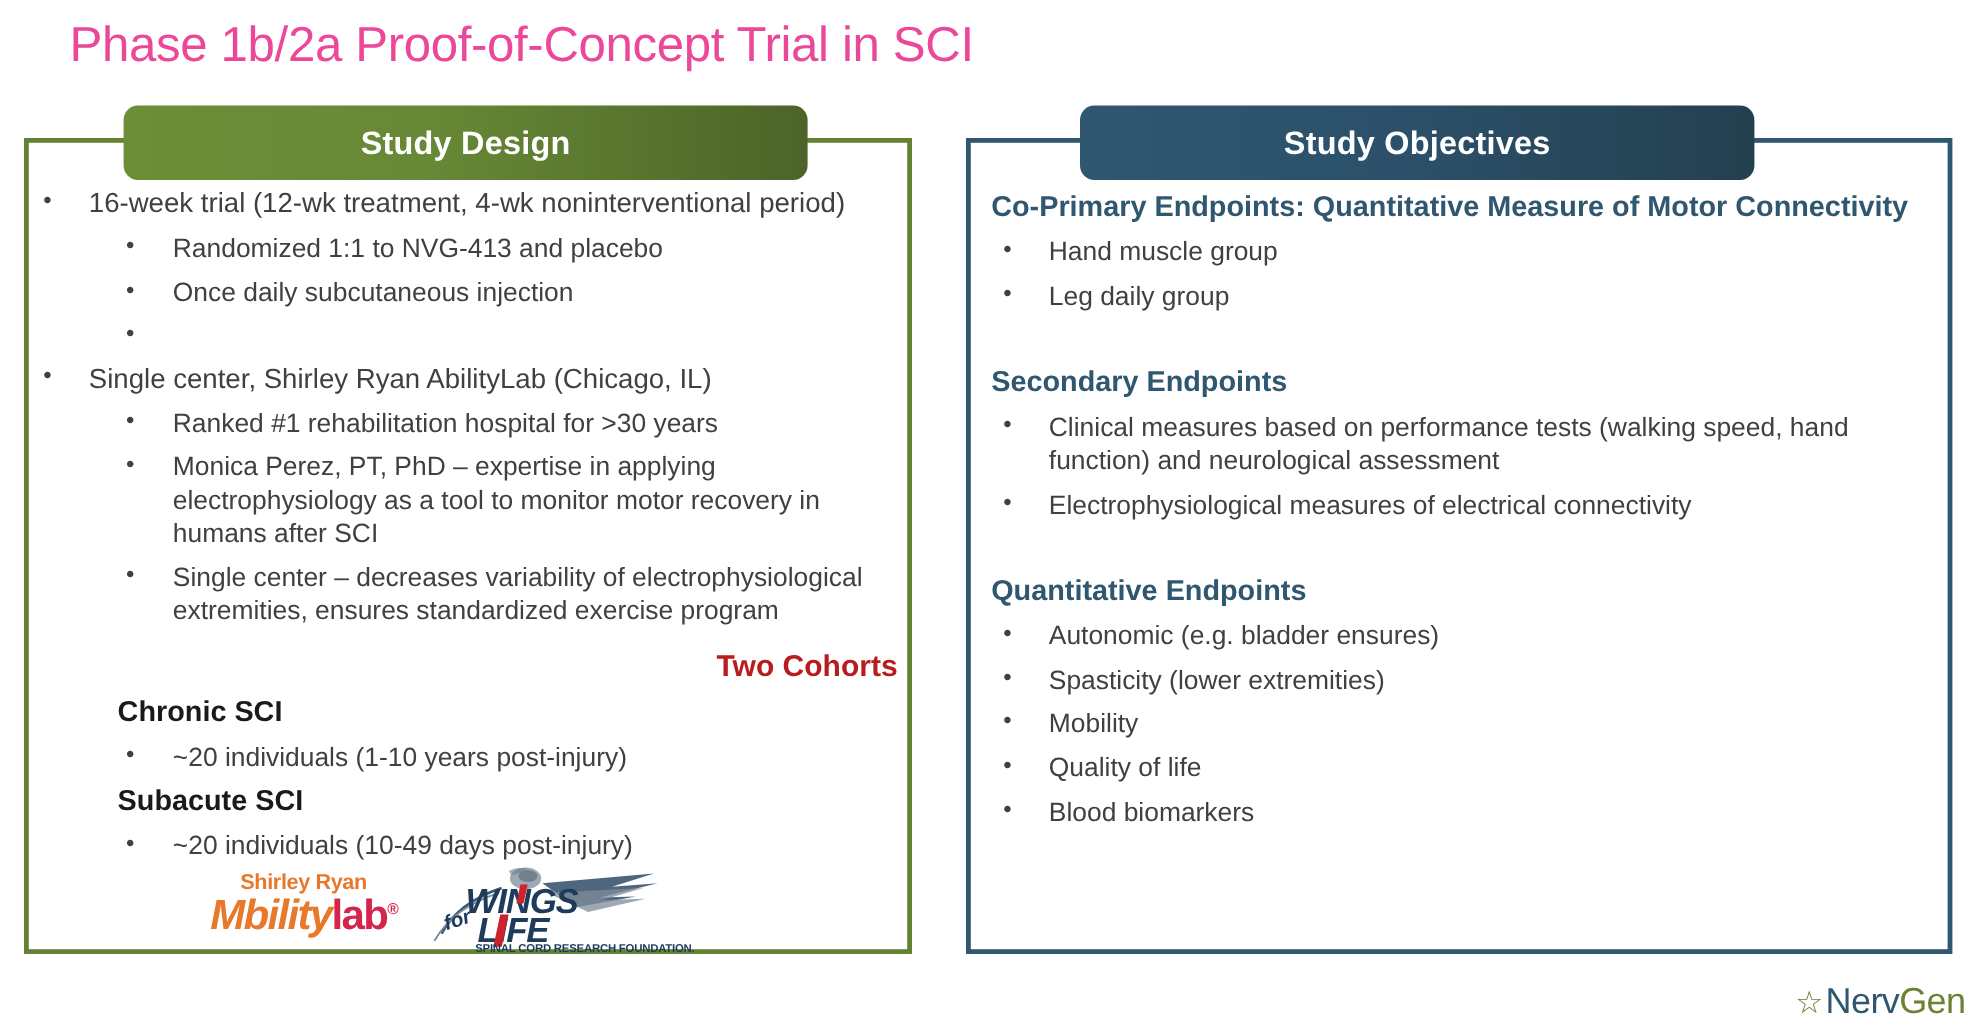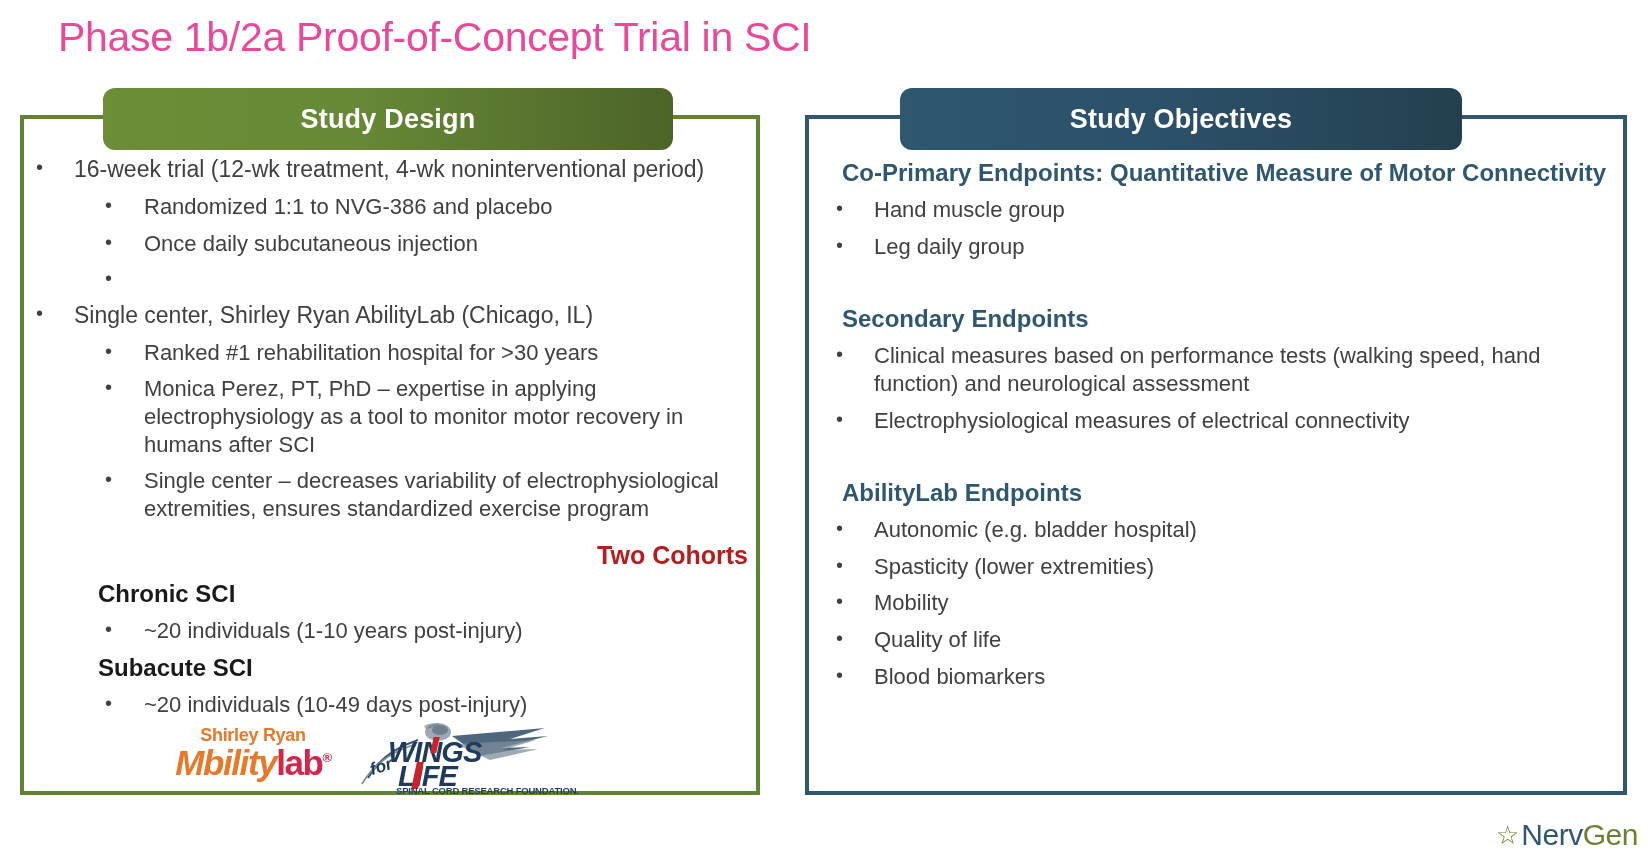--- a/index.html
+++ b/index.html
@@ -148,21 +148,20 @@
     color: #1a1a1a;
     padding-left: 62px;
     margin-bottom: 9px;
   }
   .head-blue {
     font-size: 24px;
     font-weight: bold;
     color: #2F5770;
     line-height: 1.27;
     margin-bottom: 8px;
-    margin-left: 16px;
   }
   .spacer-block { height: 34px; }
 
   
   #logos-row {
     position: absolute;
     left: 160px;
     top: 722px;
     width: 430px;
     height: 72px;
@@ -304,21 +303,21 @@
 
 <div class="panel-body" id="body-study-design">
 
   <div class="bullet-row lvl1">
     <span class="bullet-dot">•</span>
     <span class="bullet-text">16-week trial (12-wk treatment, 4-wk noninterventional period)</span>
   </div>
 
   <div class="bullet-row lvl2">
     <span class="bullet-dot">•</span>
-    <span class="bullet-text">Randomized 1:1 to NVG-386 and placebo</span>
+    <span class="bullet-text">Randomized 1:1 to NVG-413 and placebo</span>
   </div>
 
   <div class="bullet-row lvl2">
     <span class="bullet-dot">•</span>
     <span class="bullet-text">Once daily subcutaneous injection</span>
   </div>
 
   <div class="bullet-row lvl2">
     <span class="bullet-dot">•</span>
   </div>
@@ -409,24 +408,24 @@
     <span class="bullet-dot">•</span>
     <span class="bullet-text">Clinical measures based on performance tests (walking speed, hand function) and neurological assessment</span>
   </div>
   <div class="bullet-row rlvl1">
     <span class="bullet-dot">•</span>
     <span class="bullet-text">Electrophysiological measures of electrical connectivity</span>
   </div>
 
   <div class="spacer-block"></div>
 
-  <div class="head-blue">AbilityLab Endpoints</div>
-  <div class="bullet-row rlvl1">
-    <span class="bullet-dot">•</span>
-    <span class="bullet-text">Autonomic (e.g. bladder hospital)</span>
+  <div class="head-blue">Quantitative Endpoints</div>
+  <div class="bullet-row rlvl1">
+    <span class="bullet-dot">•</span>
+    <span class="bullet-text">Autonomic (e.g. bladder ensures)</span>
   </div>
   <div class="bullet-row rlvl1">
     <span class="bullet-dot">•</span>
     <span class="bullet-text">Spasticity (lower extremities)</span>
   </div>
   <div class="bullet-row rlvl1">
     <span class="bullet-dot">•</span>
     <span class="bullet-text">Mobility</span>
   </div>
   <div class="bullet-row rlvl1">

